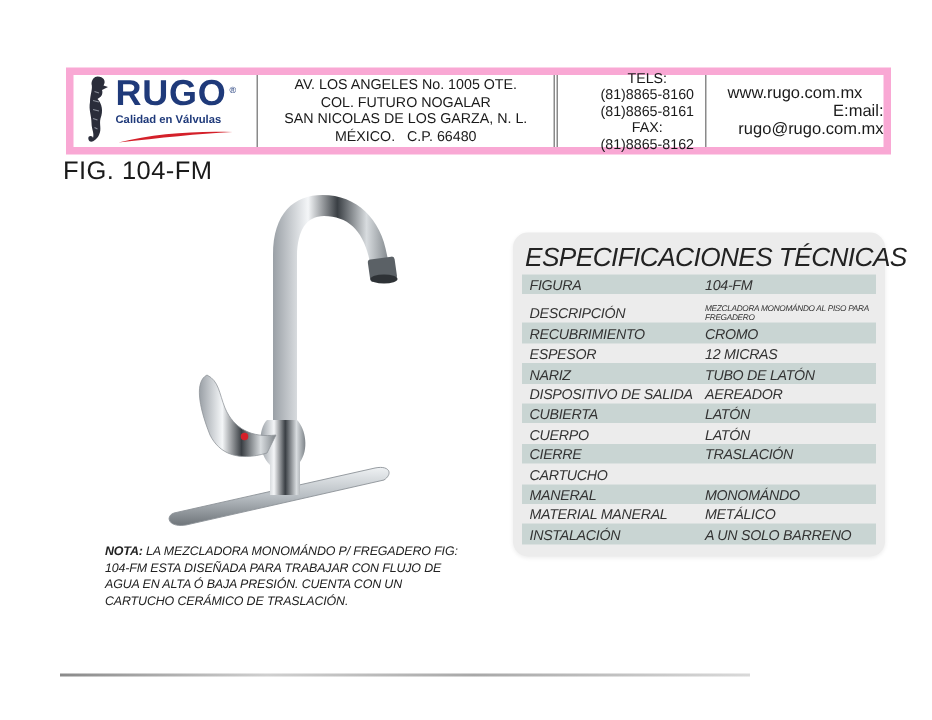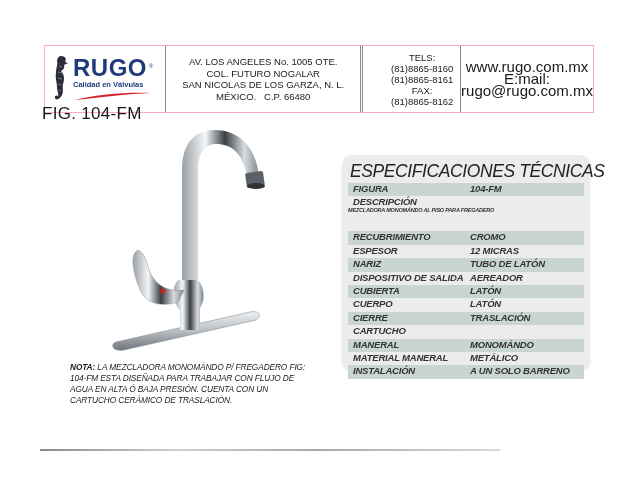--- a/index.html
+++ b/index.html
@@ -1,29 +1,29 @@
 <!DOCTYPE html>
 <html><head>
 <meta charset="utf-8">
 <style>
   * { margin: 0; padding: 0; box-sizing: border-box; }
   html, body { width: 621px; height: 480px; background: #ffffff; overflow: hidden; }
   body { position: relative; font-family: "Liberation Sans", sans-serif; color: #1a1a1a; }
 
   
   .header {
-    position: absolute; left: 44px; top: 45px; width: 550px; height: 68px;
-    border: 1px solid #f9a8d4; display: flex; background: #fff;
+    position: absolute; left: 44px; top: 45px; width: 550px; height: 58px;
+    border: 5px solid #f9a8d4; display: flex; background: #fff;
   }
   .hcell { border-right: 1px solid #8a8a8a; display: flex; flex-direction: column; justify-content: center; align-items: center; text-align: center; }
   .hcell:last-child { border-right: none; }
   .hcell.logo { width: 123px; flex-direction: row; justify-content: flex-start; padding-left: 6px; }
   .hcell.address { width: 200px; border-right: 3px double #8a8a8a; font-size: 9.5px; line-height: 11.5px; }
   .hcell.phones { width: 78px; border-right: 1px solid #8a8a8a; font-size: 9.5px; line-height: 11px; margin-left: 21px; }
-  .hcell.web { flex: 1; font-size: 15px; line-height: 12px; }
+  .hcell.web { flex: 1; font-size: 11px; line-height: 12px; text-align: right; }
 
   .seahorse { width: 18px; height: 50px; margin-right: 4px; }
   .brand { display: flex; flex-direction: column; align-items: flex-start; }
   .brand-name { font-family: "Liberation Sans", sans-serif; font-weight: 900; font-size: 24px; color: #1f3a7a; letter-spacing: 0.5px; line-height: 22px; position: relative; }
   .brand-reg { position: absolute; right: -7px; top: -2px; font-size: 6px; color: #1f3a7a; font-weight: normal; }
   .brand-tag { font-size: 7.5px; font-weight: bold; color: #1f3a7a; margin-top: 1px; white-space: nowrap; }
   .swoosh { width: 80px; height: 10px; margin-top: 2px; }
 
   
   .fig-title { position: absolute; left: 42px; top: 104px; font-size: 17px; color: #1a1a1a; letter-spacing: 0.3px; }
@@ -31,25 +31,25 @@
   
   .faucet { position: absolute; left: 110px; top: 130px; width: 200px; height: 222px; }
 
   
   .spec {
     position: absolute; left: 342px; top: 155px; width: 248px; height: 216px;
     background: #ececec; border-radius: 10px; padding: 4px 6px 0 6px;
     box-shadow: 0 1px 3px rgba(0,0,0,0.08);
   }
   .spec-title { font-size: 17.5px; font-style: italic; color: #222; letter-spacing: -0.4px; line-height: 24px; padding-left: 2px; white-space: nowrap; }
-  .spec-row { display: flex; height: 13.4px; align-items: flex-start; font-style: italic; font-size: 9.5px; color: #333; letter-spacing: -0.2px; font-weight: bold; }
+  .spec-row { display: flex; height: 13.4px; align-items: flex-end; font-style: italic; font-size: 9.5px; color: #333; letter-spacing: -0.2px; }
   .spec-row.shade { background: #c9d5d3; }
   .spec-label { width: 122px; padding-left: 5px; white-space: nowrap; }
   .spec-value { flex: 1; white-space: nowrap; }
-  .spec-row.tall { height: 35px; flex-direction: column; }
+  .spec-row.tall { height: 19px; }
   .spec-value.small { font-size: 5.5px; line-height: 6px; white-space: normal; letter-spacing: -0.2px; }
 
   
   .note { position: absolute; left: 70px; top: 362px; width: 240px; font-size: 8.3px; line-height: 11px; font-style: italic; color: #222; letter-spacing: -0.1px; }
   .note-label { font-weight: bold; }
 
   
   .bottom-rule { position: absolute; left: 40px; top: 449px; width: 460px; height: 2px;
     background: linear-gradient(to right, #8a8a8a, #cfcfcf 30%, #a8a8a8 60%, #d9d9d9); }
 </style>

